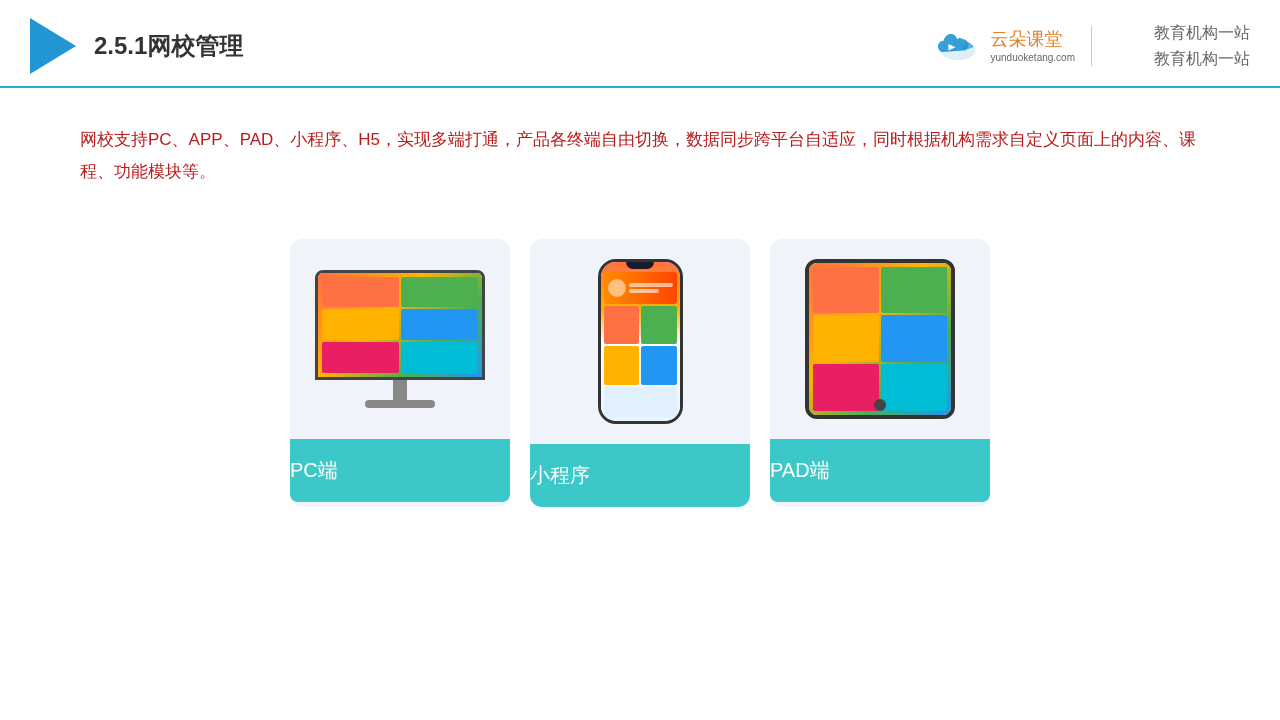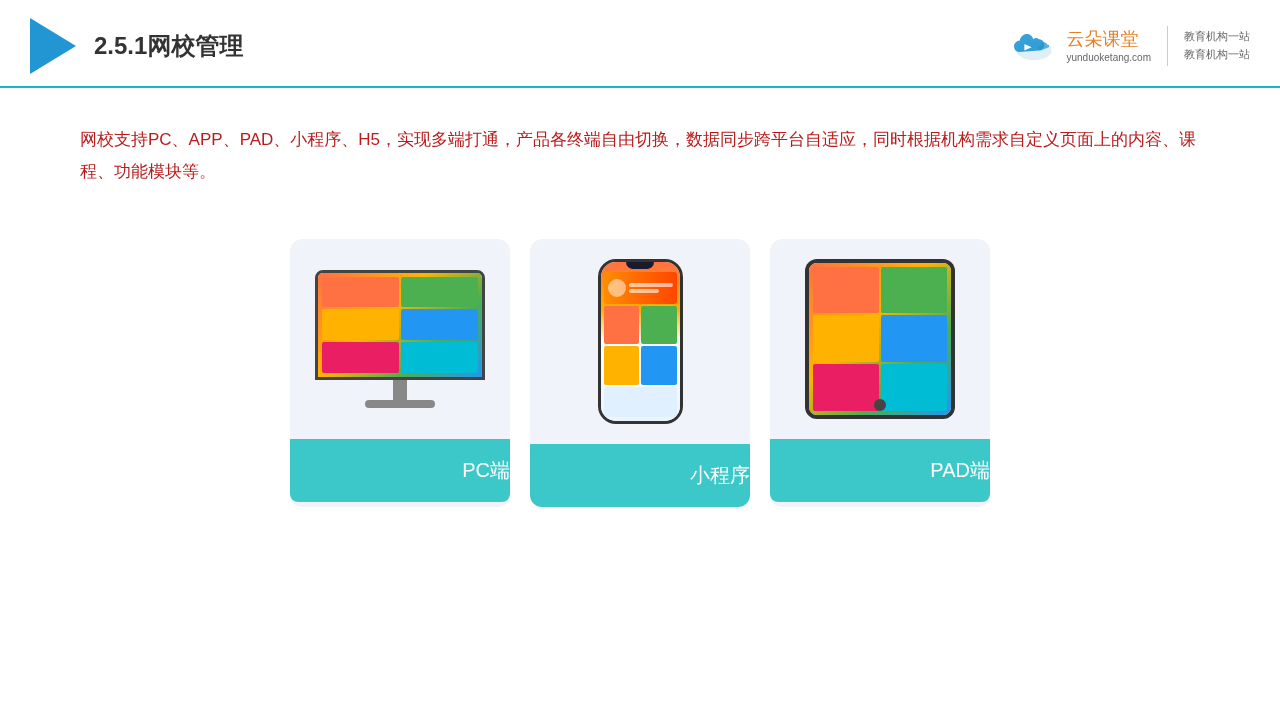--- a/index.html
+++ b/index.html
@@ -67,23 +67,24 @@
       font-size: 10px;
       color: #666;
     }
     .divider-line {
       width: 1px;
       height: 40px;
       background: #ccc;
       margin: 0 8px;
     }
     .slogan {
-      font-size: 11px;
+      font-size: 16px;
       color: #666;
       line-height: 1.6;
+      margin-left: 46px;
     }
 
     
     .description {
       padding: 36px 80px 20px 80px;
       font-size: 17px;
       color: #b91c1c;
       line-height: 1.9;
     }
 
@@ -108,21 +109,21 @@
       display: flex;
       align-items: center;
       justify-content: center;
       padding: 20px 10px;
       min-height: 200px;
     }
 
     .card-label {
       background: #3cc8c8;
       color: white;
-      text-align: right;
+      text-align: left;
       font-size: 20px;
       padding: 18px 0;
       font-weight: 500;
       border-radius: 0 0 8px 8px;
     }
 
     
     .pc-mockup {
       display: flex;
       flex-direction: column;

